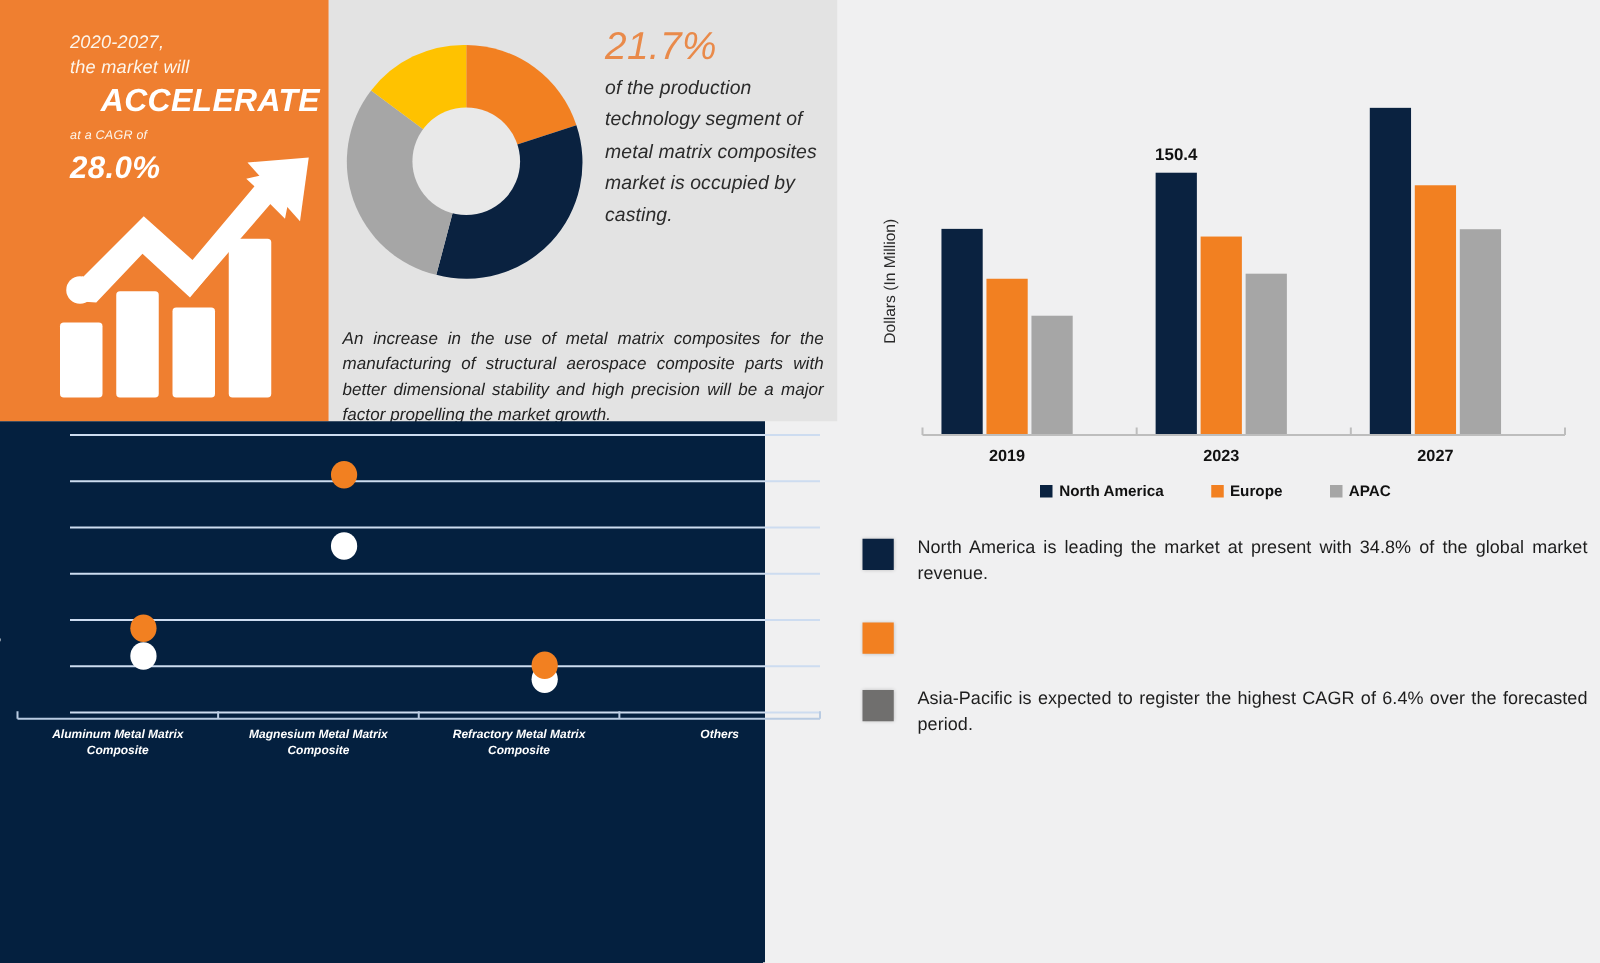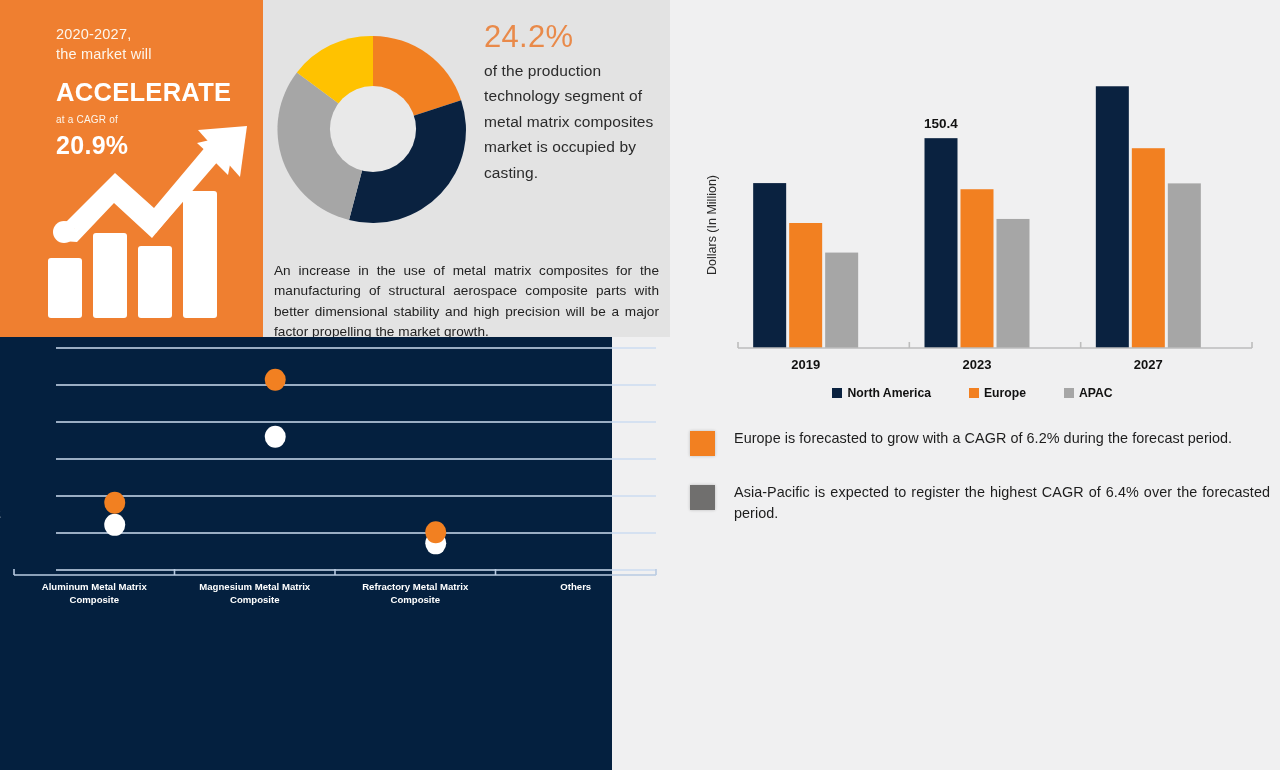--- a/index.html
+++ b/index.html
@@ -5,34 +5,34 @@
   * { box-sizing: border-box; margin: 0; padding: 0; }
   html, body {
     width: 1280px; height: 770px;
     font-family: "Liberation Sans", sans-serif;
     background: #f0f0f1;
     overflow: hidden;
   }
   #root { position: relative; width: 1280px; height: 770px; }
 
   
-  .left-col { position: absolute; left: 0; top: 0; width: 670px; height: 770px; }
+  .left-col { position: absolute; left: 0; top: 0; width: 670px; height: 770px; font-style: italic; }
 
   
   .accel-panel {
     position: absolute; left: 0; top: 0; width: 263px; height: 337px;
     background: #ef7f30;
     overflow: hidden;
   }
   .accel-text { position: absolute; left: 56px; top: 24px; color: #fdf6ec; width: 200px; }
   .accel-l1 { font-size: 14.5px; line-height: 20px; letter-spacing: .2px; }
   .accel-l2 { font-size: 14.5px; line-height: 20px; letter-spacing: .2px; }
   .accel-big {
     font-size: 25.5px; font-weight: bold; letter-spacing: .3px;
-    line-height: 32px; color: #ffffff; margin-top: 12px;
+    line-height: 32px; color: #ffffff; margin-top: 1px; text-align: right;
   }
   .accel-l3 { font-size: 10px; line-height: 21px; letter-spacing: .2px; margin-top: 1px; }
   .accel-pct {
     font-size: 25px; font-weight: bold; color: #ffffff;
     line-height: 30px; letter-spacing: .3px;
   }
   .accel-art { position: absolute; left: 40px; top: 125px; width: 215px; height: 200px; }
 
   
   .donut-panel {
@@ -93,21 +93,21 @@
 <div id="root">
 
   <div class="left-col">
 
     <div class="accel-panel">
       <div class="accel-text">
         <div class="accel-l1">2020-2027,</div>
         <div class="accel-l2">the market will</div>
         <div class="accel-big">ACCELERATE</div>
         <div class="accel-l3">at a CAGR of</div>
-        <div class="accel-pct">20.9%</div>
+        <div class="accel-pct">28.0%</div>
       </div>
       <svg class="accel-art" viewBox="0 0 215 200">
         <g fill="#ffffff">
           <rect x="8" y="133" width="34" height="60" rx="3"></rect>
           <rect x="53" y="108" width="34" height="85" rx="3"></rect>
           <rect x="98" y="121" width="34" height="72" rx="3"></rect>
           <rect x="143" y="66" width="34" height="127" rx="3"></rect>
           <path d="M22 116 L73 66 L110 101 L170 30 L157 18 L196 9 L188 50 L175 37 L112 113 L74 78 L37 117 L22 116 Z"></path>
           <path d="M15 108 L26 96 L33 103 L22 116 Z"></path>
           <path d="M25 98 L75 48 L114 83 L172 14 L186 27 L116 108 L77 73 L41 108 Z"></path>
@@ -125,21 +125,21 @@
 
           <path d="M100 102 L189 72.9 A94 94 0 0 1 75.8 193.8 Z" fill="#0a2240"></path>
 
           <path d="M100 102 L75.8 193.8 A94 94 0 0 1 23.1 44.9 Z" fill="#a6a6a6"></path>
 
           <path d="M100 102 L23.1 44.9 A94 94 0 0 1 100 8 Z" fill="#ffc200"></path>
           <circle cx="100" cy="102" r="43.5" fill="#e9e9e9"></circle>
         </svg>
       </div>
       <div class="stat-block">
-        <div class="stat-pct">24.2%</div>
+        <div class="stat-pct">21.7%</div>
         <div class="stat-desc">of the production technology segment of metal matrix composites market is occupied by casting.</div>
       </div>
       <div class="donut-para">An increase in the use of metal matrix composites for the manufacturing of structural aerospace composite parts with better dimensional stability and high precision will be a major factor propelling the market growth.</div>
     </div>
 
     <div class="navy-panel">
       <svg class="dotplot" viewBox="0 0 670 310">
         <g id="dp-grid">
             <line x1="56" y1="11" x2="656" y2="11" stroke="#cddcf0" stroke-width="1.7"></line>
             <line x1="56" y1="48" x2="656" y2="48" stroke="#cddcf0" stroke-width="1.7"></line>
@@ -226,22 +226,25 @@
         <span class="bl-label">Europe</span>
       </div>
       <div class="bl-item">
         <span class="bl-sw" id="blg2" style="background: rgb(166, 166, 166);"></span>
         <span class="bl-label">APAC</span>
       </div>
     </div>
 
     <div class="findings">
       <div class="finding">
+        <span class="f-sw" id="fsw0" style="background: rgb(10, 34, 64);"></span>
+        <span class="f-text">North America is leading the market at present with 34.8% of the global market revenue.</span>
+      </div>
+      <div class="finding">
         <span class="f-sw" id="fsw1" style="background: rgb(242, 128, 33);"></span>
-        <span class="f-text">Europe is forecasted to grow with a CAGR of 6.2% during the forecast period.</span>
       </div>
       <div class="finding">
         <span class="f-sw" id="fsw2" style="background: rgb(112, 111, 110);"></span>
         <span class="f-text">Asia-Pacific is expected to register the highest CAGR of 6.4% over the forecasted period.</span>
       </div>
     </div>
 
   </div>
 </div>
 

